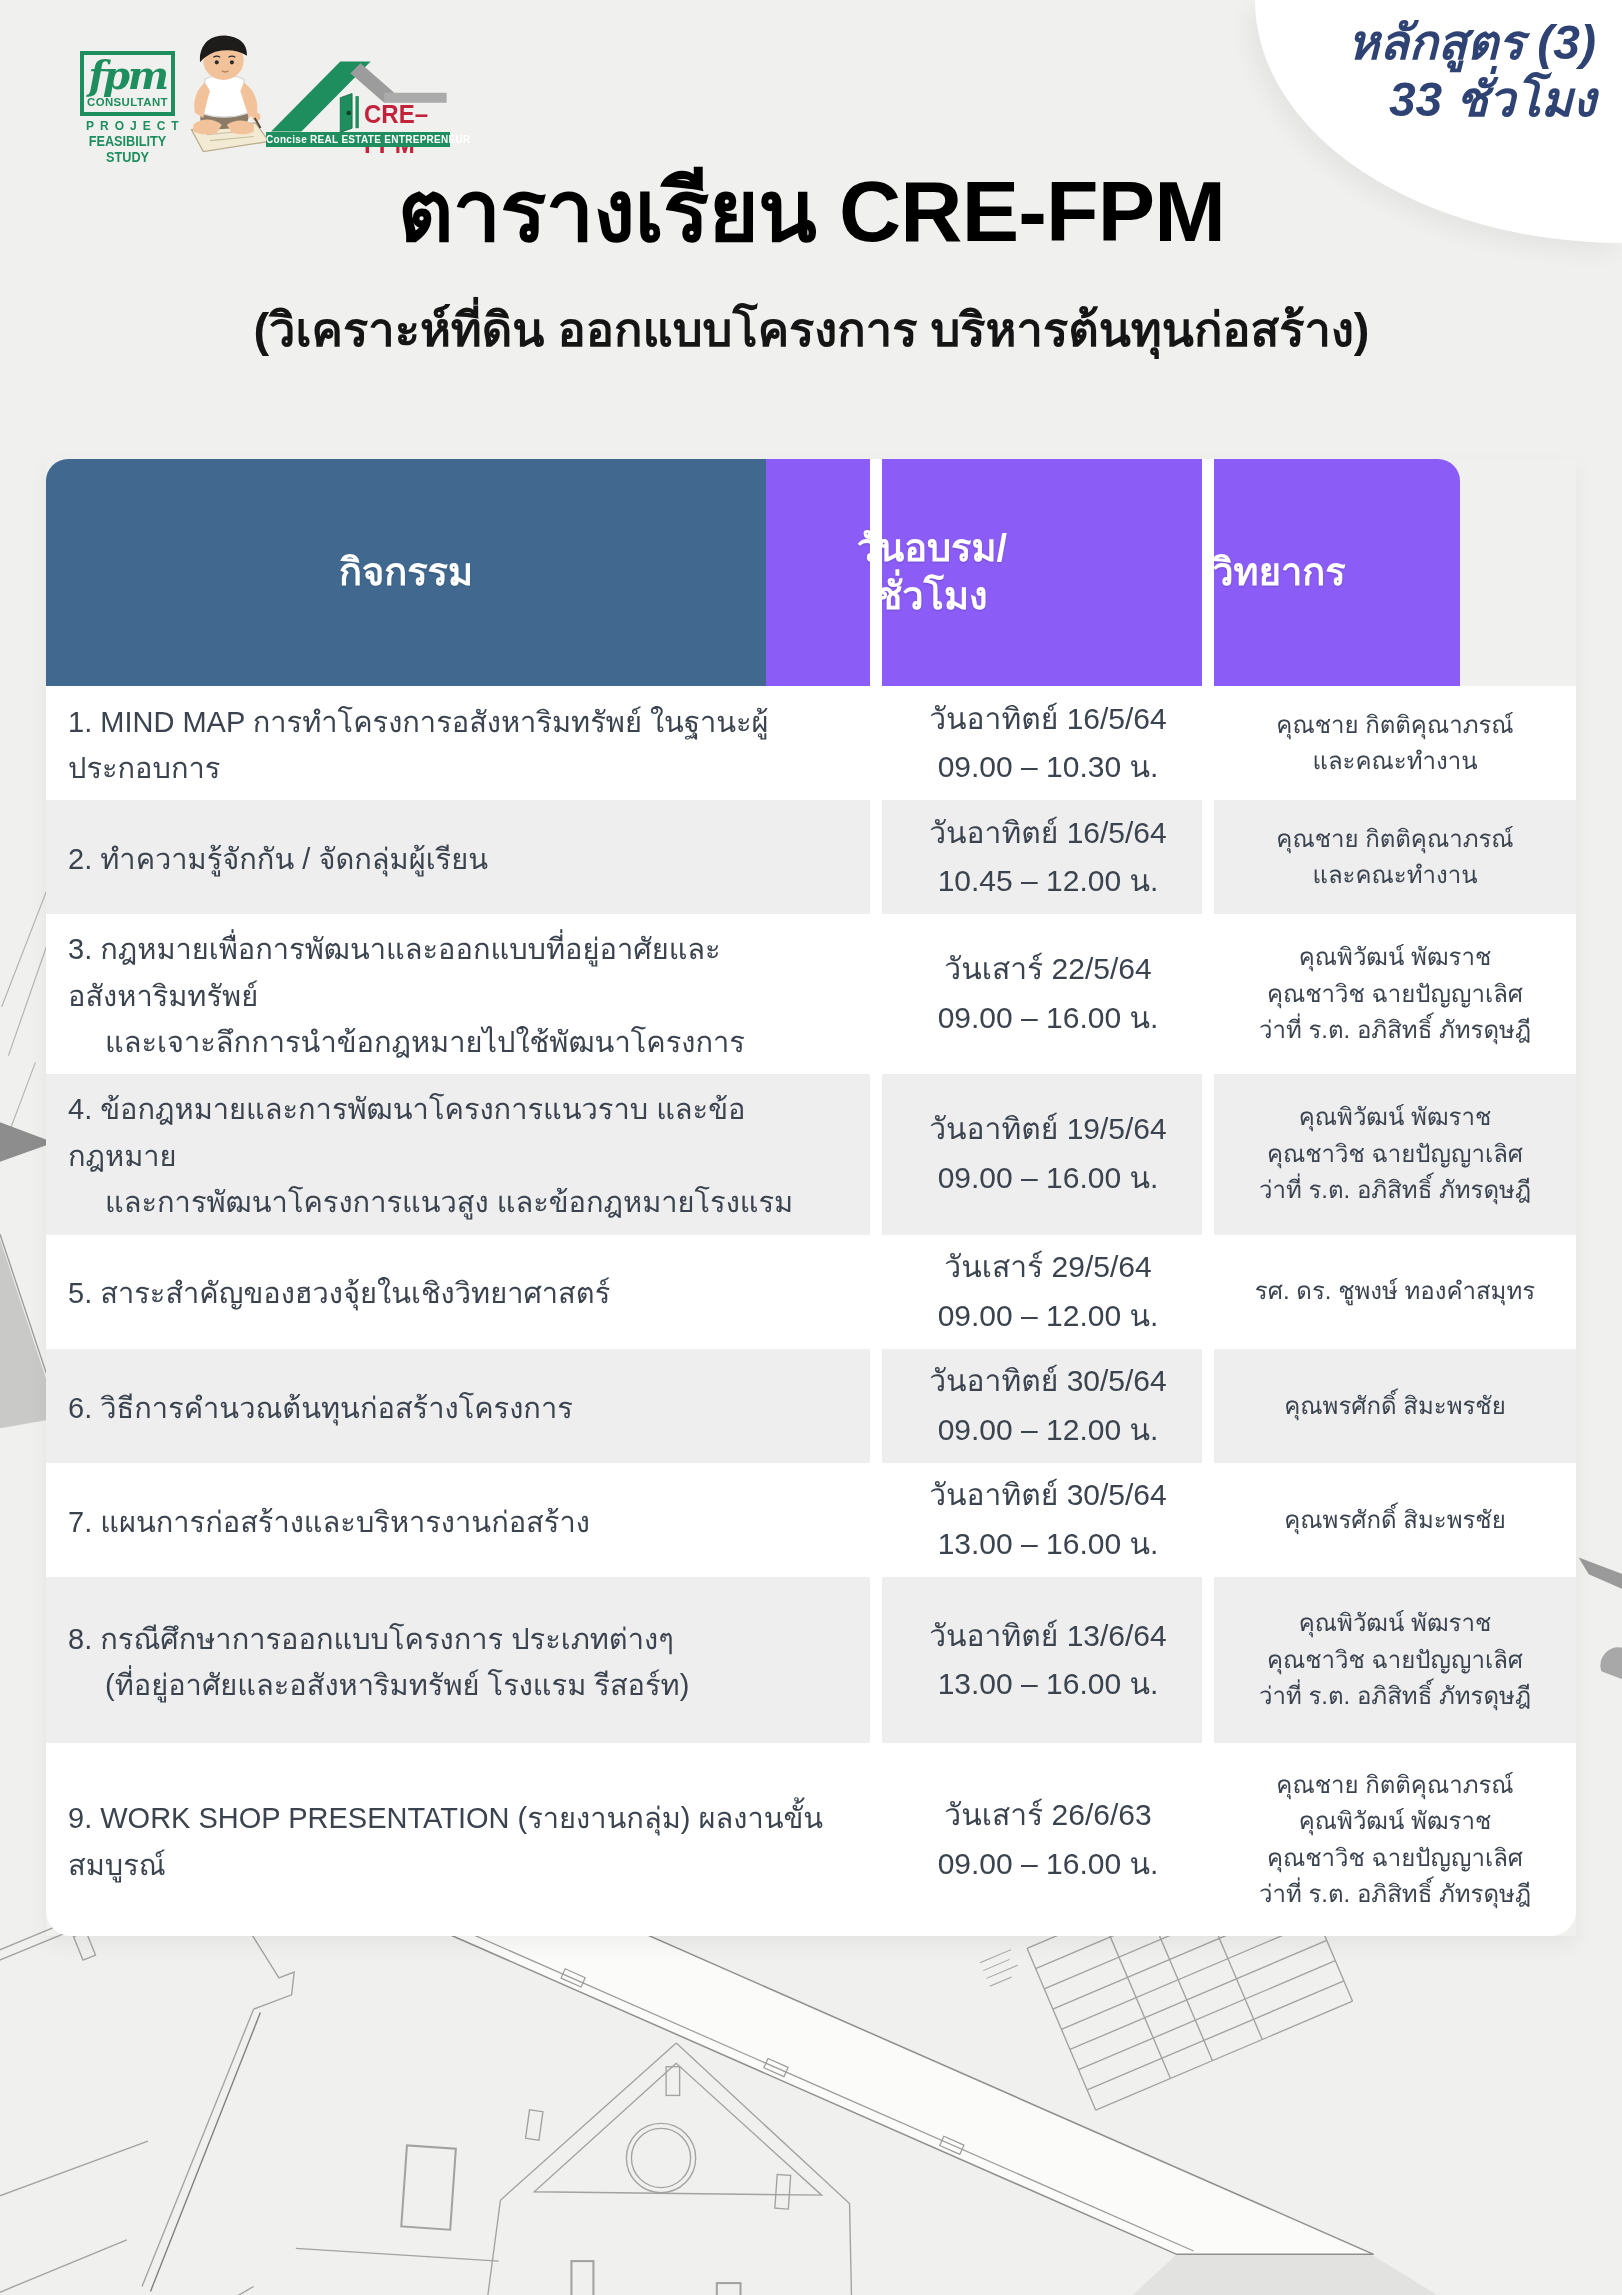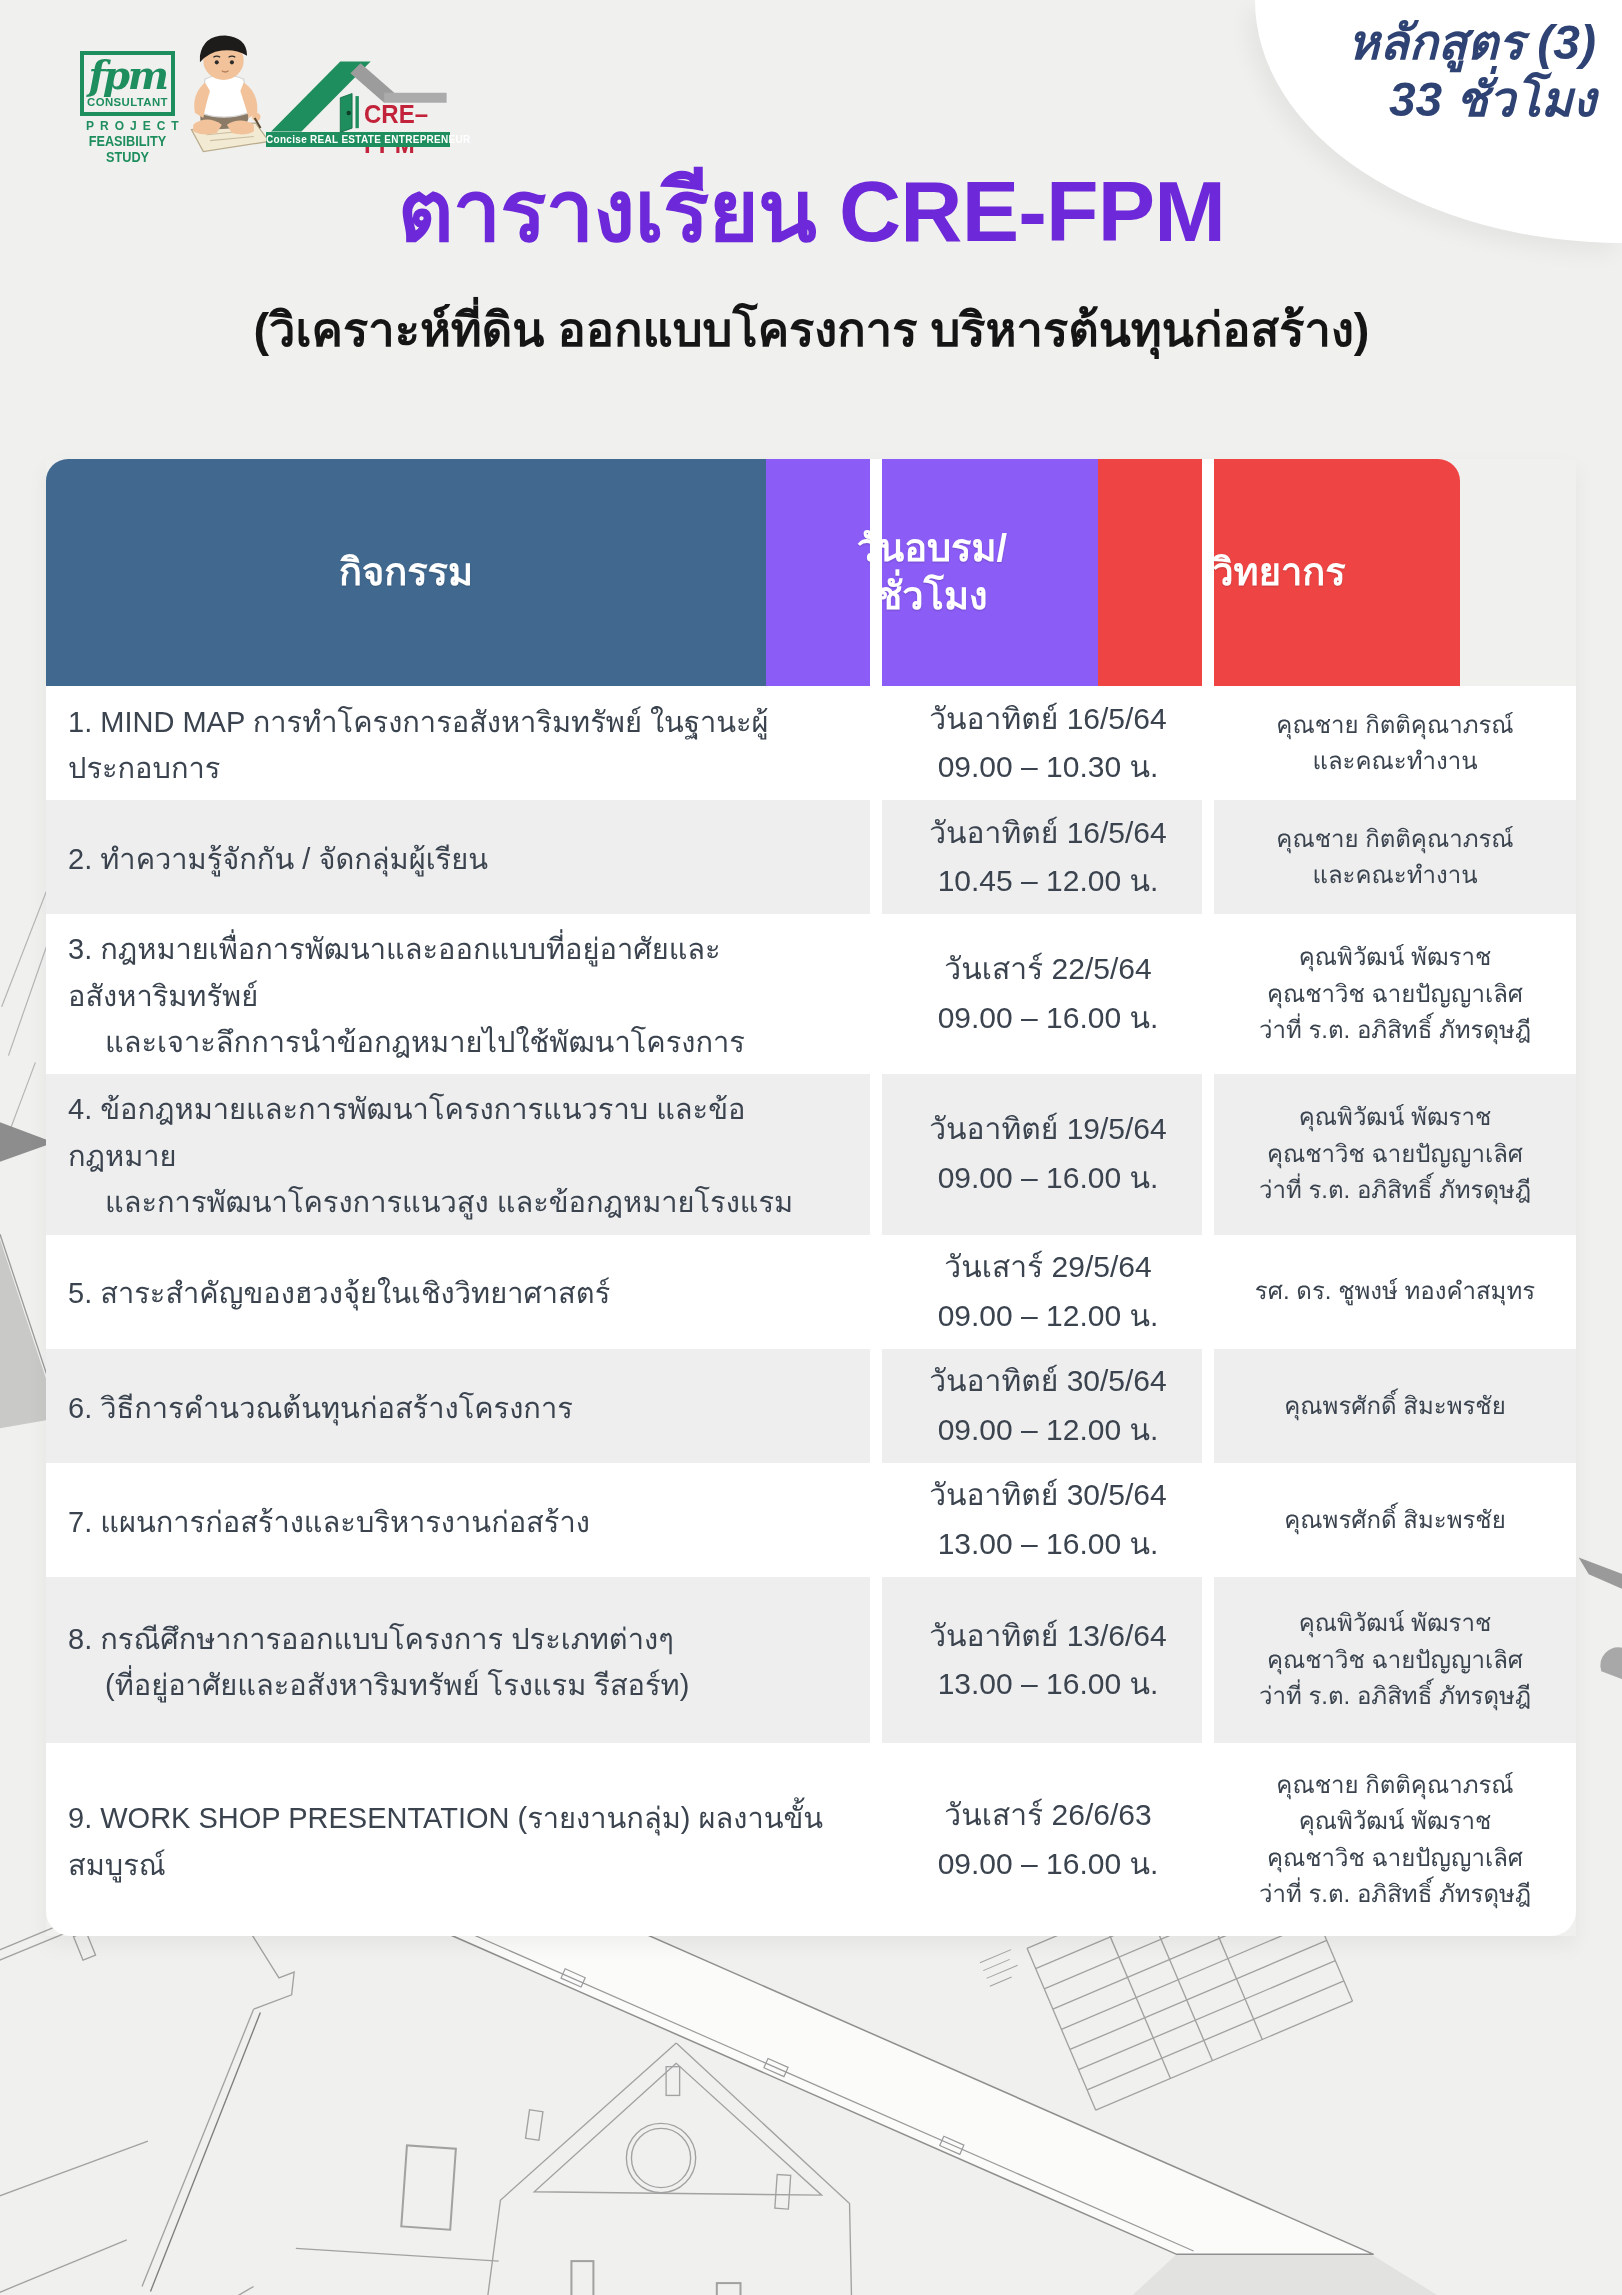--- a/index.html
+++ b/index.html
@@ -42,37 +42,37 @@
   .cre-logo { position:absolute; left:266px; top:57px; width:184px; height:90px; z-index:2; }
   .cre-name { position:absolute; left:98px; top:44px; font-weight:700; font-size:24px;
               letter-spacing:0px; color:#c2233a; transform:scaleY(1.08); }
   .cre-banner { position:absolute; left:0; bottom:0; width:184px; height:15px; background:#1f8e5e;
               color:#ffffff; font-size:10px; font-weight:700; line-height:15px; text-align:center;
               letter-spacing:0.3px; white-space:nowrap; }
 
   
   .title {
     position:absolute; top:142px; left:0; width:100%; z-index:1;
-    text-align:center; font-weight:700; font-size:86px; color:#6d28d9; letter-spacing:-0.8px;
+    text-align:center; font-weight:700; font-size:86px; color:#000000; letter-spacing:-0.8px;
   }
   .subtitle {
     position:absolute; top:292px; left:0; width:100%; z-index:1;
     text-align:center; font-weight:700; font-size:47px; color:#151515;
   }
 
   
   .schedule { position:absolute; left:46px; top:459px; width:1530px; z-index:2;
               box-shadow:0 8.5px 20px rgba(0,0,0,0.05); }
   .thead { display:flex; height:227px; }
   .hcell { display:flex; flex-direction:column; justify-content:center; align-items:center;
            color:#ffffff; font-weight:700; font-size:38px; line-height:1.25;
            text-shadow:0 0.8px 1.7px rgba(0,0,0,0.18); }
   .hc1 { width:720px;  background:#41698f; border-top-left-radius:22px; }
   .hc2 { width:332px;  background:#8b5cf6; }
-  .hc3 { width:362px;  background:#ef4444; border-top-right-radius:22px; }
+  .hc3 { width:362px;  background:#8b5cf6; border-top-right-radius:22px; }
 
   .row  { display:flex; background:#ffffff; }
   .row:nth-child(even) { background:#eeeeef; }
   .row:nth-child(1){min-height:112px} .row:nth-child(2){min-height:91px}
   .row:nth-child(3){min-height:154px} .row:nth-child(4){min-height:161px}
   .row:nth-child(5){min-height:95px} .row:nth-child(6){min-height:108px}
   .row:nth-child(7){min-height:95px} .row:nth-child(8){min-height:166px}
   .row:nth-child(9){min-height:193px; border-bottom-left-radius:25px; border-bottom-right-radius:25px;}
   .cell { display:flex; flex-direction:column; justify-content:center; }
   .c-activity { width:836px; padding:12px 34px 8px 22px; font-size:29px; line-height:1.6; }

